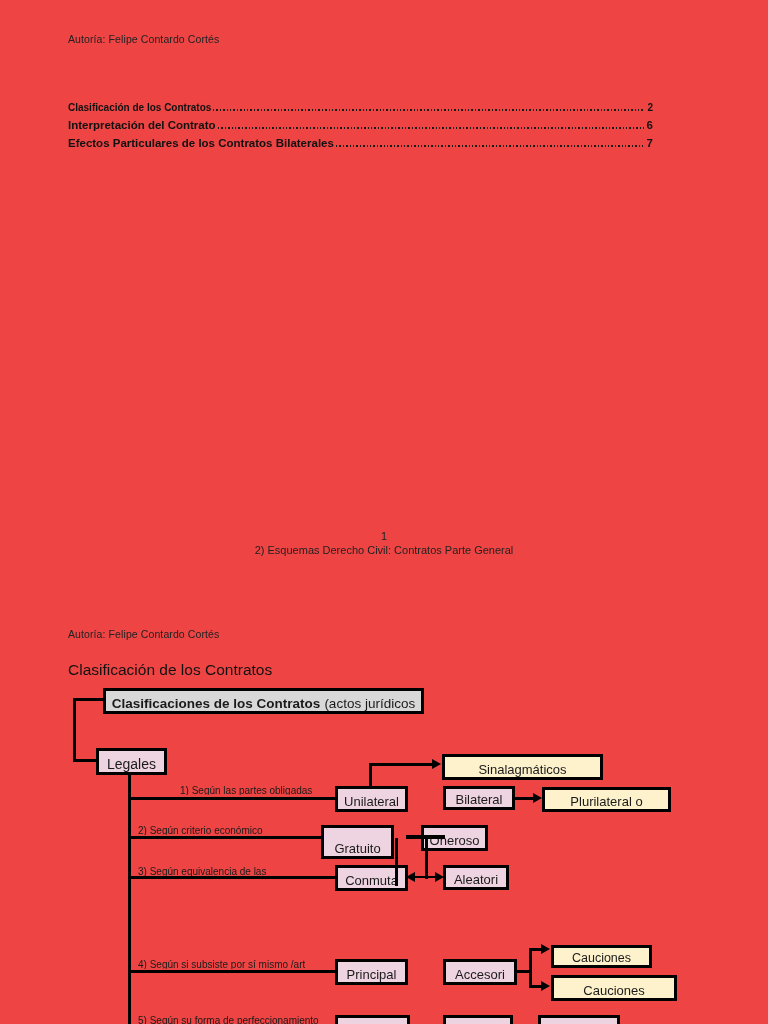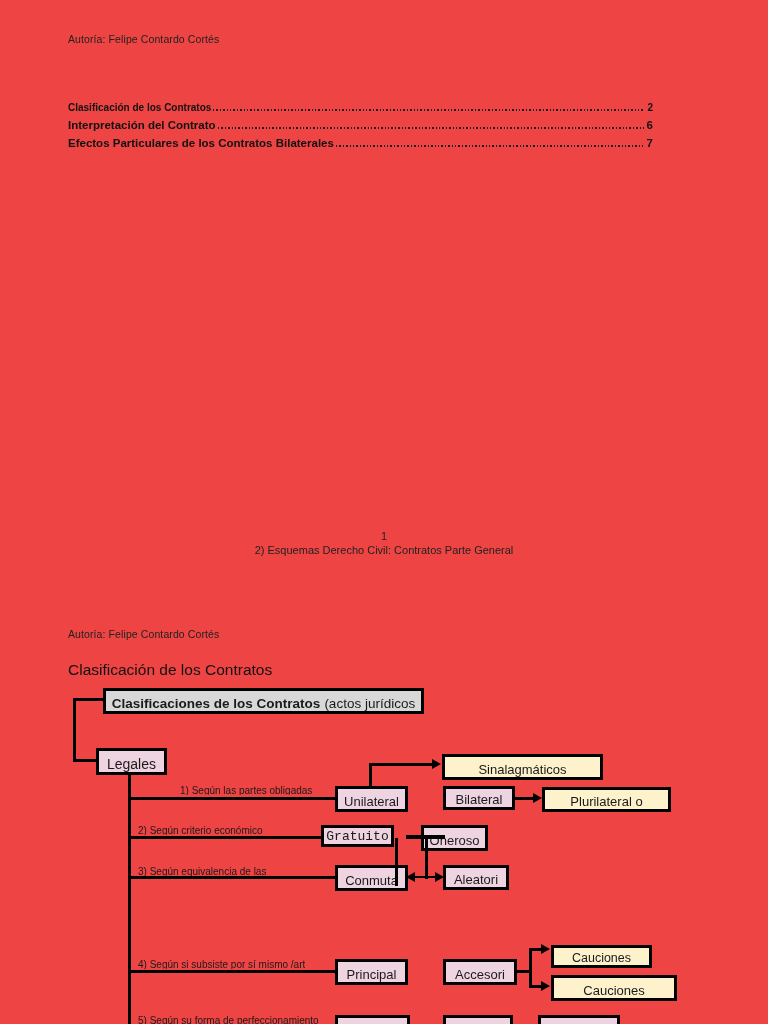--- a/index.html
+++ b/index.html
@@ -100,21 +100,21 @@
     <span>Bilateral</span>
   </div>
   <div class="ln" style="left:515px; top:797px; width:22px; height:3px;"></div>
   <div class="ah-r" style="left:533px; top:793px;"></div>
   <div class="dbox yellow" style="left:542px; top:787px; width:129px; height:25px;">
     <span>Plurilateral o</span>
   </div>
 
   <div class="rowlabel" style="left:138px; top:824px;text-decoration:underline;">2) Según criterio económico</div>
   <div class="ln" style="left:130px; top:836px; width:206px; height:3px;"></div>
-  <div class="dbox pink" style="left:321px; top:825px; width:73px; height:22px;font-family:Liberation Mono, monospace;">
+  <div class="dbox pink" style="left:321px; top:825px; width:73px; height:34px;">
     <span>Gratuito</span>
   </div>
   <div class="ln" style="left:406px; top:835px; width:39px; height:4px; z-index:4;"></div>
   <div class="dbox pink" style="left:421px; top:825px; width:67px; height:26px;">
     <span>Oneroso</span>
   </div>
   <div class="ln over" style="left:395px; top:838px; width:3px; height:48px;"></div>
   <div class="ln over" style="left:425px; top:838px; width:3px; height:41px;"></div>
 
   <div class="rowlabel" style="left:138px; top:865px;">3) Según equivalencia de las</div>

